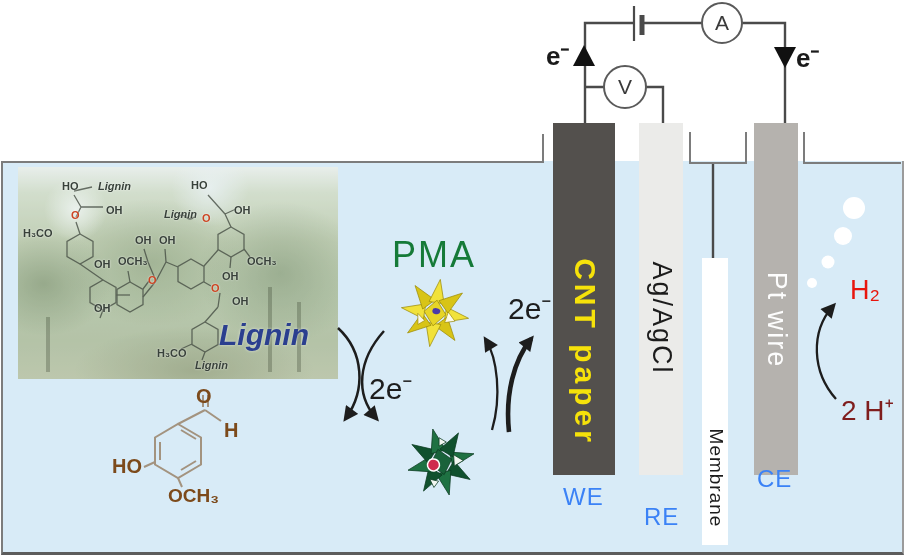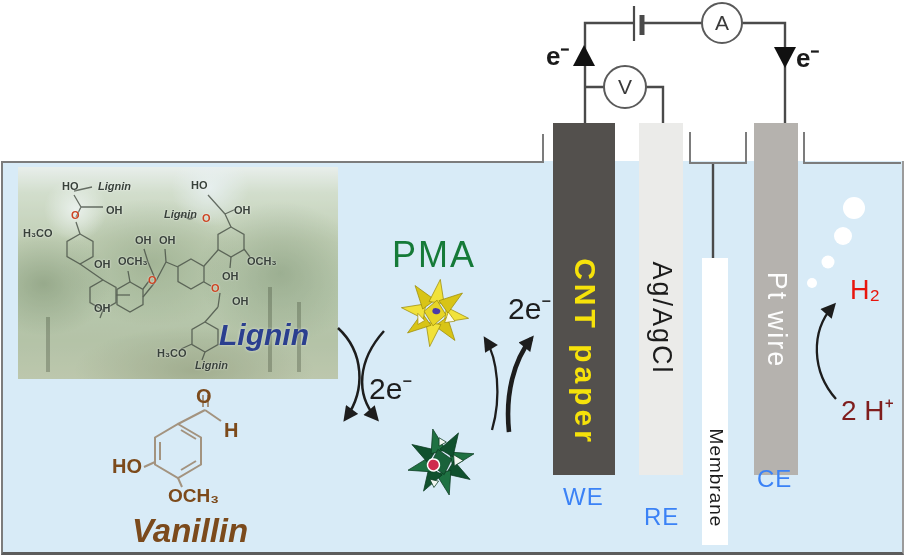--- a/index.html
+++ b/index.html
@@ -186,21 +186,20 @@
   <div class="biglab" style="left:712px;top:11px;width:20px;text-align:center;font-size:21px;color:#3a3a3a">A</div>
   <div class="biglab" style="left:615px;top:75px;width:20px;text-align:center;font-size:21px;color:#3a3a3a">V</div>
 
   <div class="biglab" style="left:546px;top:37px;font-size:26px;font-weight:700;color:#1a1a1a">e⁻</div>
   <div class="biglab" style="left:796px;top:39px;font-size:26px;font-weight:700;color:#1a1a1a">e⁻</div>
 
   <div class="biglab" style="left:392px;top:234px;font-size:36px;font-weight:400;letter-spacing:2px;color:#157a38">PMA</div>
   <div class="biglab" style="left:369px;top:367px;font-size:30px;color:#1d1d1d">2e⁻</div>
   <div class="biglab" style="left:508px;top:287px;font-size:30px;color:#1d1d1d">2e⁻</div>
 
-  <div class="biglab" style="left:132px;top:512px;font-size:33px;font-weight:600;font-style:italic;color:#7b4a1c">Vanillin</div>
   <div class="biglab" style="left:196px;top:385px;font-size:20px;font-weight:600;color:#7c4a1b">O</div>
   <div class="biglab" style="left:224px;top:419px;font-size:20px;font-weight:600;color:#7c4a1b">H</div>
   <div class="biglab" style="left:112px;top:455px;font-size:20px;font-weight:600;color:#7c4a1b">HO</div>
   <div class="biglab" style="left:168px;top:485px;font-size:19px;font-weight:600;color:#7c4a1b">OCH₃</div>
 
   <div class="biglab" style="left:850px;top:275px;font-size:27px;font-weight:400;color:#e8150d">H₂</div>
   <div class="biglab" style="left:841px;top:390px;font-size:28px;color:#7f1d1d">2 H⁺</div>
 
 </div>
 

